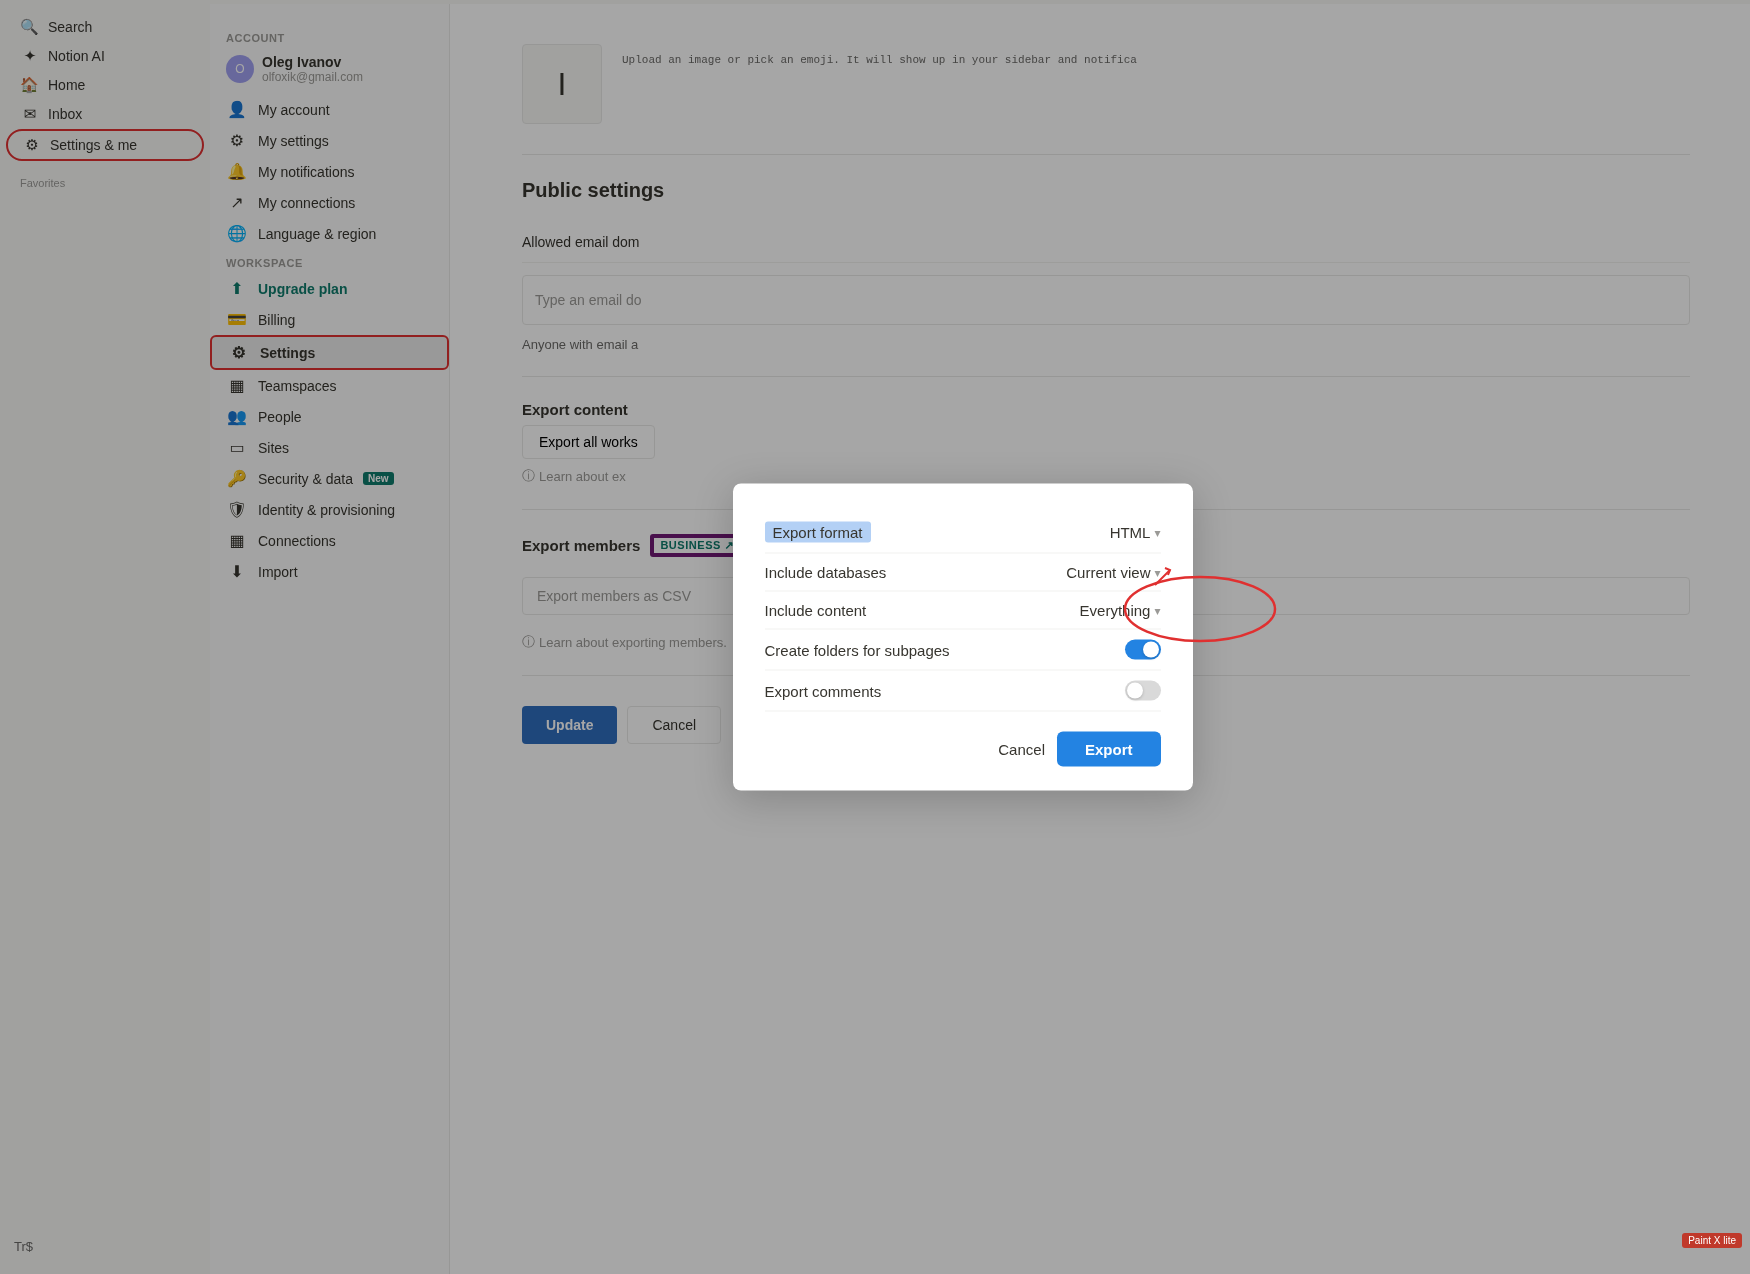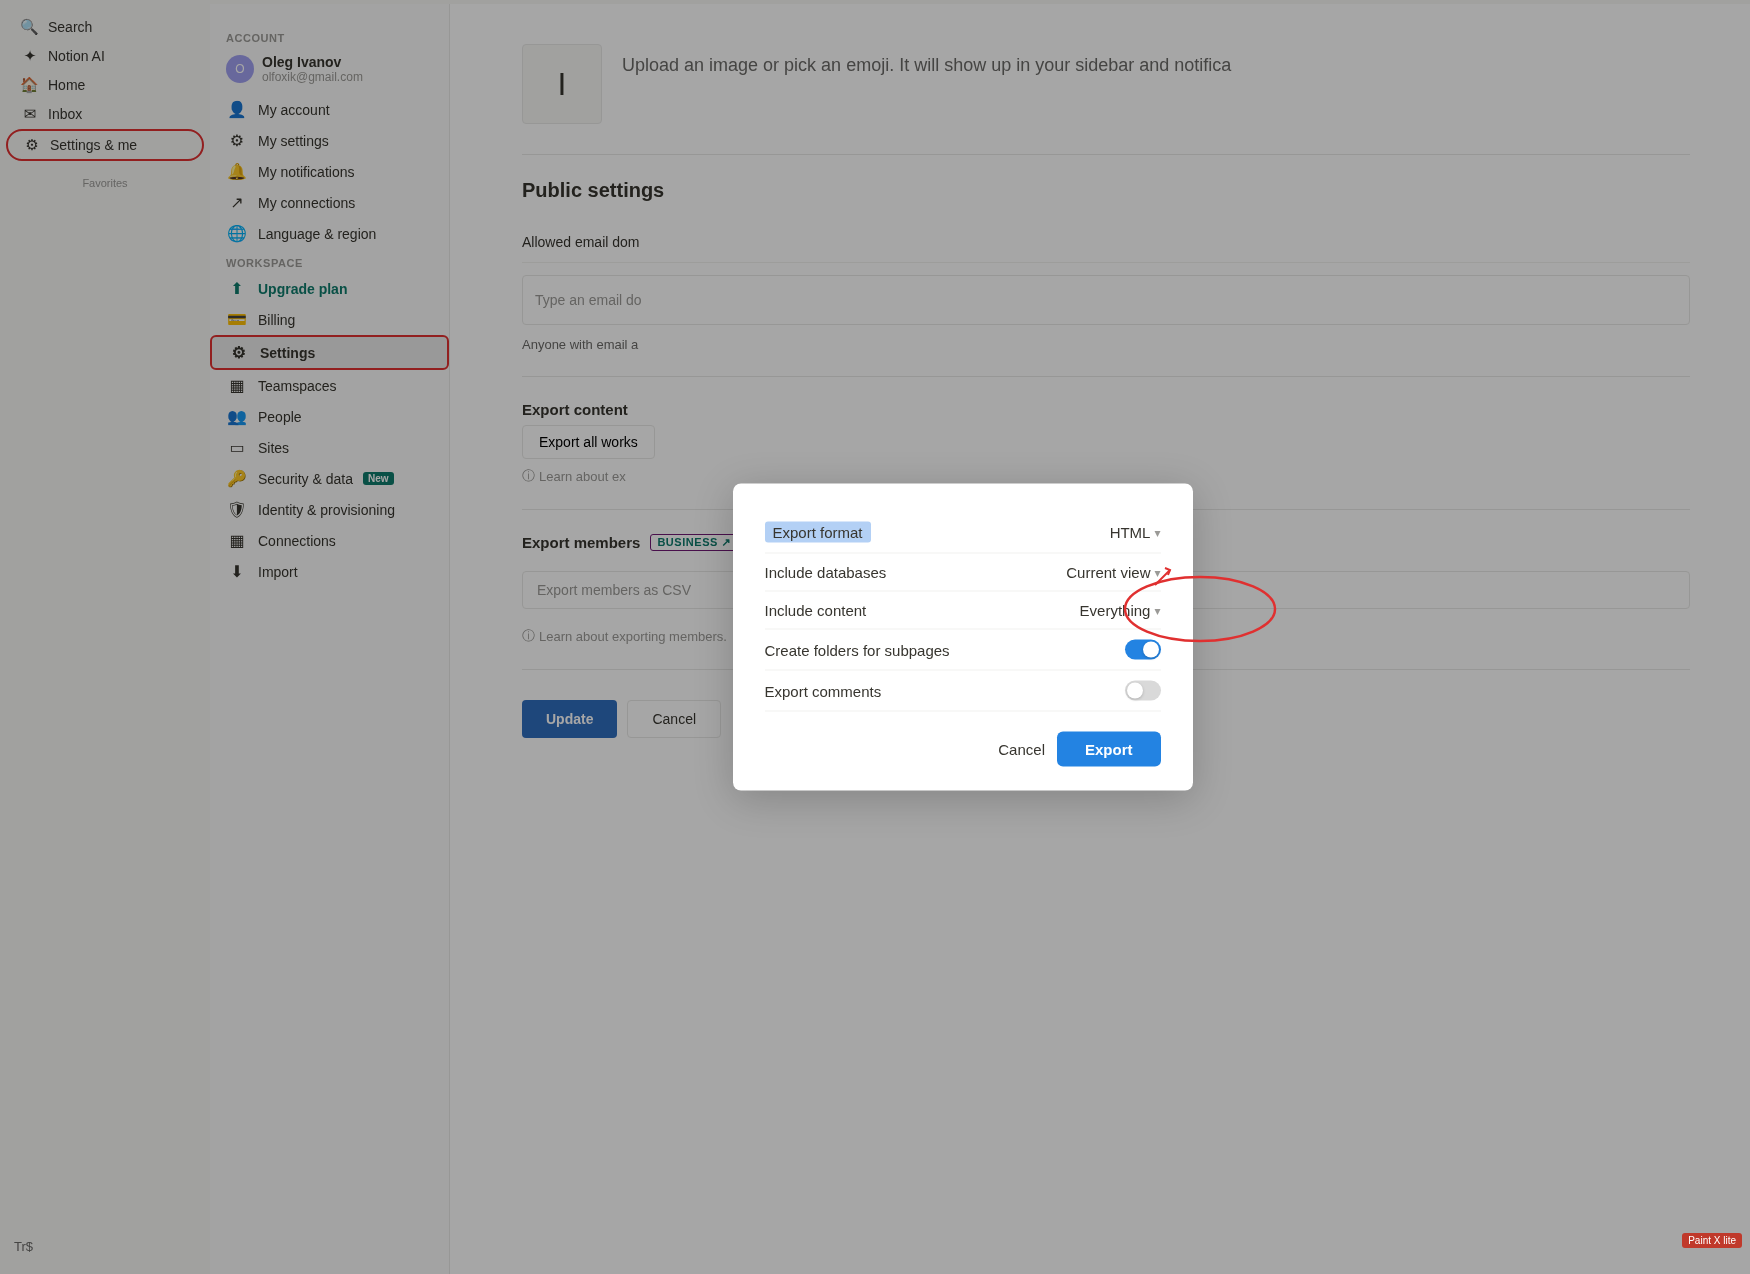--- a/index.html
+++ b/index.html
@@ -37,21 +37,20 @@
     .sidebar-item.highlighted {
       border: 2px solid #e03030;
       border-radius: 20px;
     }
     .sidebar-section {
       font-size: 11px;
       color: #9b9a97;
       padding: 8px 20px 4px;
       font-weight: 500;
       margin-top: 8px;
-      text-align: center;
     }
 
     
     .settings-panel {
       position: absolute;
       left: 210px; top: 4px;
       width: 1540px;
       height: 100%;
       background: #fff;
       display: flex;
@@ -115,24 +114,25 @@
       border: 1px solid #e9e9e7;
       border-radius: 4px;
       display: flex;
       align-items: center;
       justify-content: center;
       font-size: 32px;
       color: #37352f;
       background: #f7f7f5;
     }
     .avatar-desc {
-      font-size: 18px;
+      font-size: 11px;
       color: #6b6a68;
       padding-top: 8px;
       line-height: 1.5;
+      font-family: Liberation Mono, monospace;
     }
 
     .divider { border: none; border-top: 1px solid #e9e9e7; margin: 24px 0; }
 
     .section-title {
       font-size: 20px;
       font-weight: 700;
       color: #37352f;
       margin-bottom: 20px;
     }
@@ -179,21 +179,21 @@
       color: #9b9a97;
       display: flex;
       align-items: center;
       gap: 4px;
       margin-top: 8px;
     }
 
     .export-members-badge {
       font-size: 11px;
       color: #0f7b6c;
-      border: 1px solid #701a75;
+      border: 4px solid #701a75;
       padding: 1px 6px;
       border-radius: 3px;
       font-weight: 600;
       letter-spacing: 0.05em;
     }
 
     .export-members-btn {
       width: 100%;
       border: 1px solid #e9e9e7;
       border-radius: 4px;

